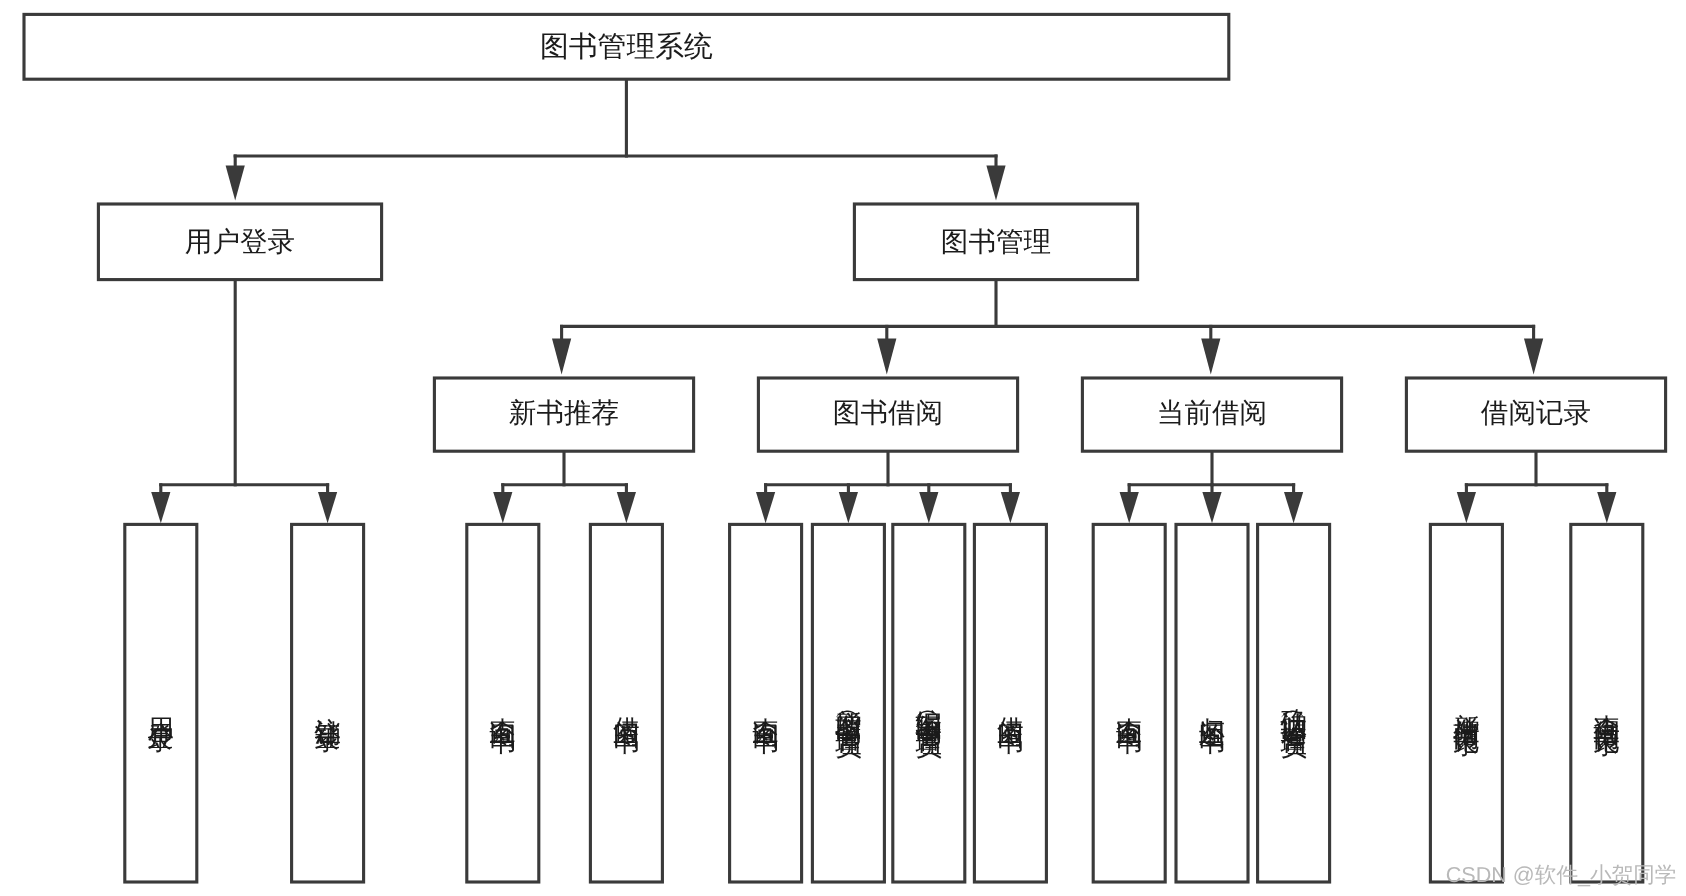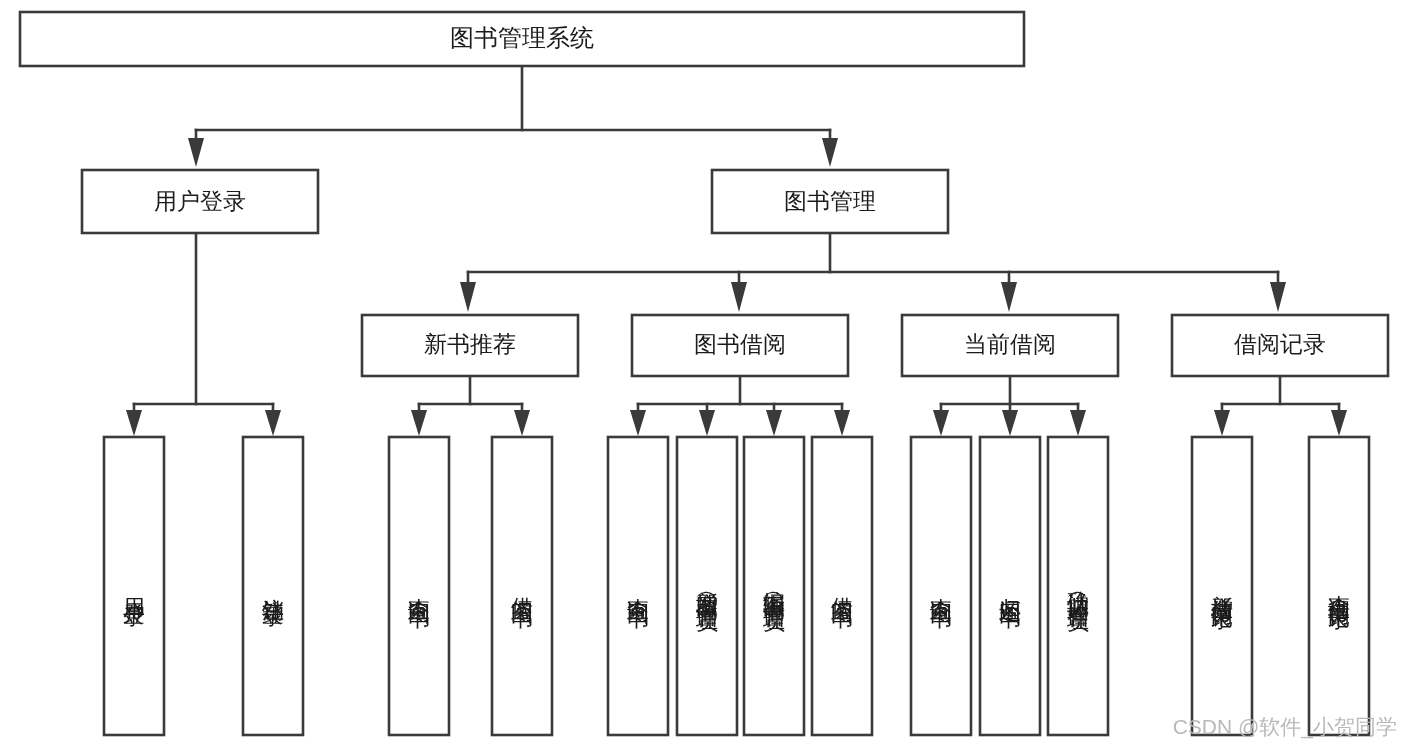--- a/index.html
+++ b/index.html
@@ -63,21 +63,21 @@
     align-items: center;
     justify-content: center;
     white-space: nowrap;
     pointer-events: none;
   }
   .watermark {
     position: absolute;
     right: 8px;
     bottom: 6px;
     font-family: "Liberation Sans", "DejaVu Sans", sans-serif;
-    font-size: 21px;
+    font-size: 18px;
     color: #b9b9b9;
     white-space: nowrap;
   }
 </style>
 </head>
 <body>
 
 <div id="diagram-root">
 
   <svg id="diagram-svg" viewBox="0 0 1405 747">

